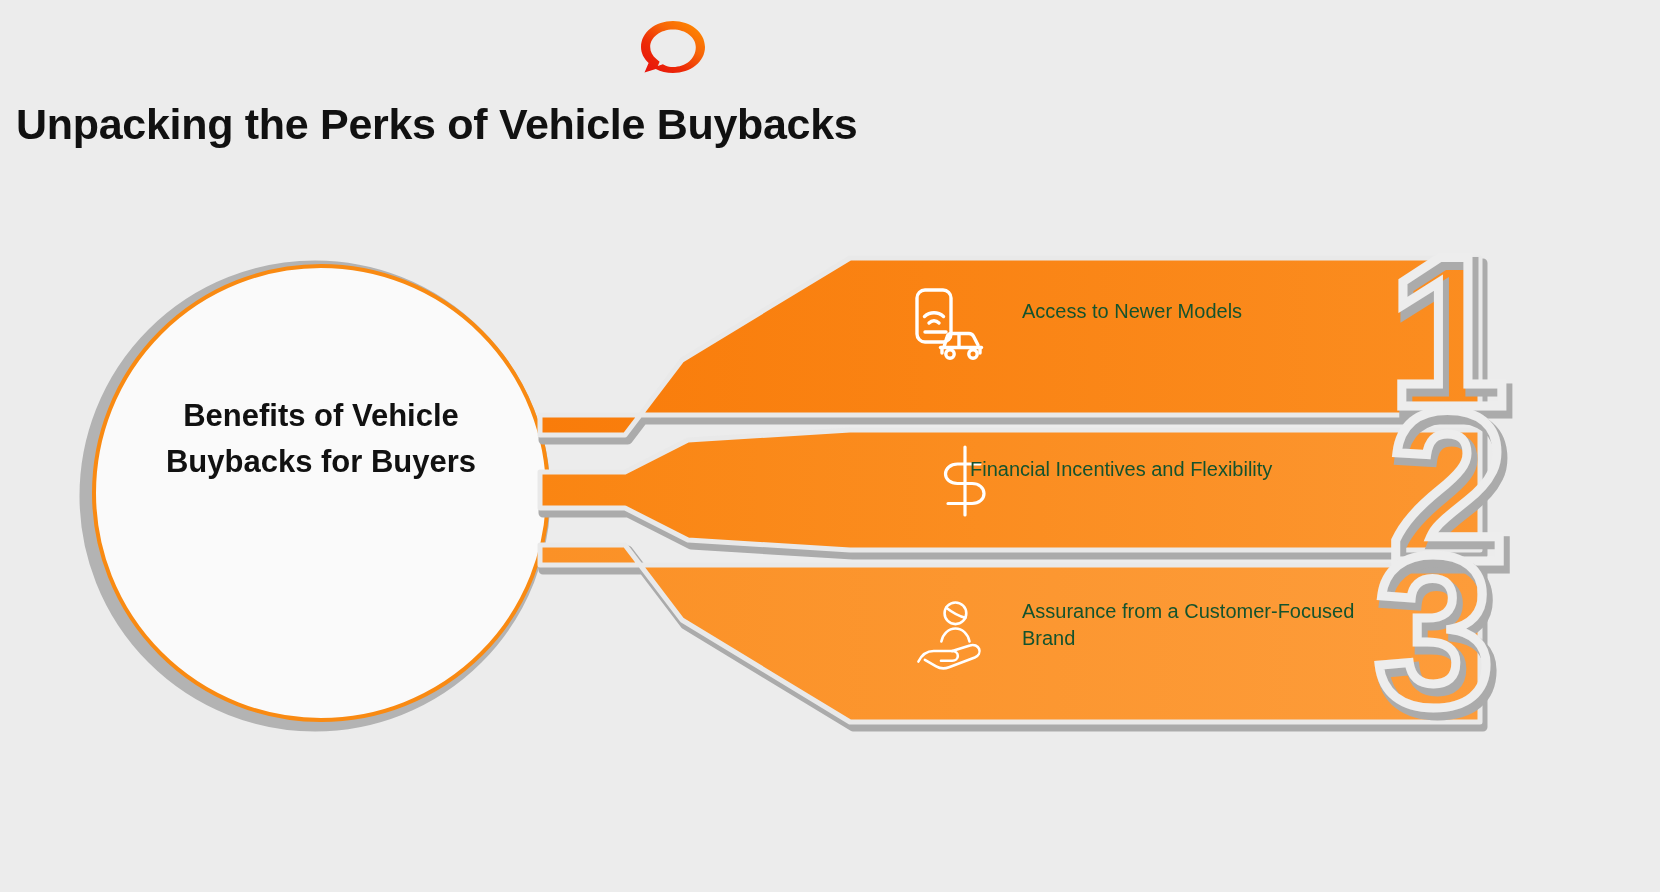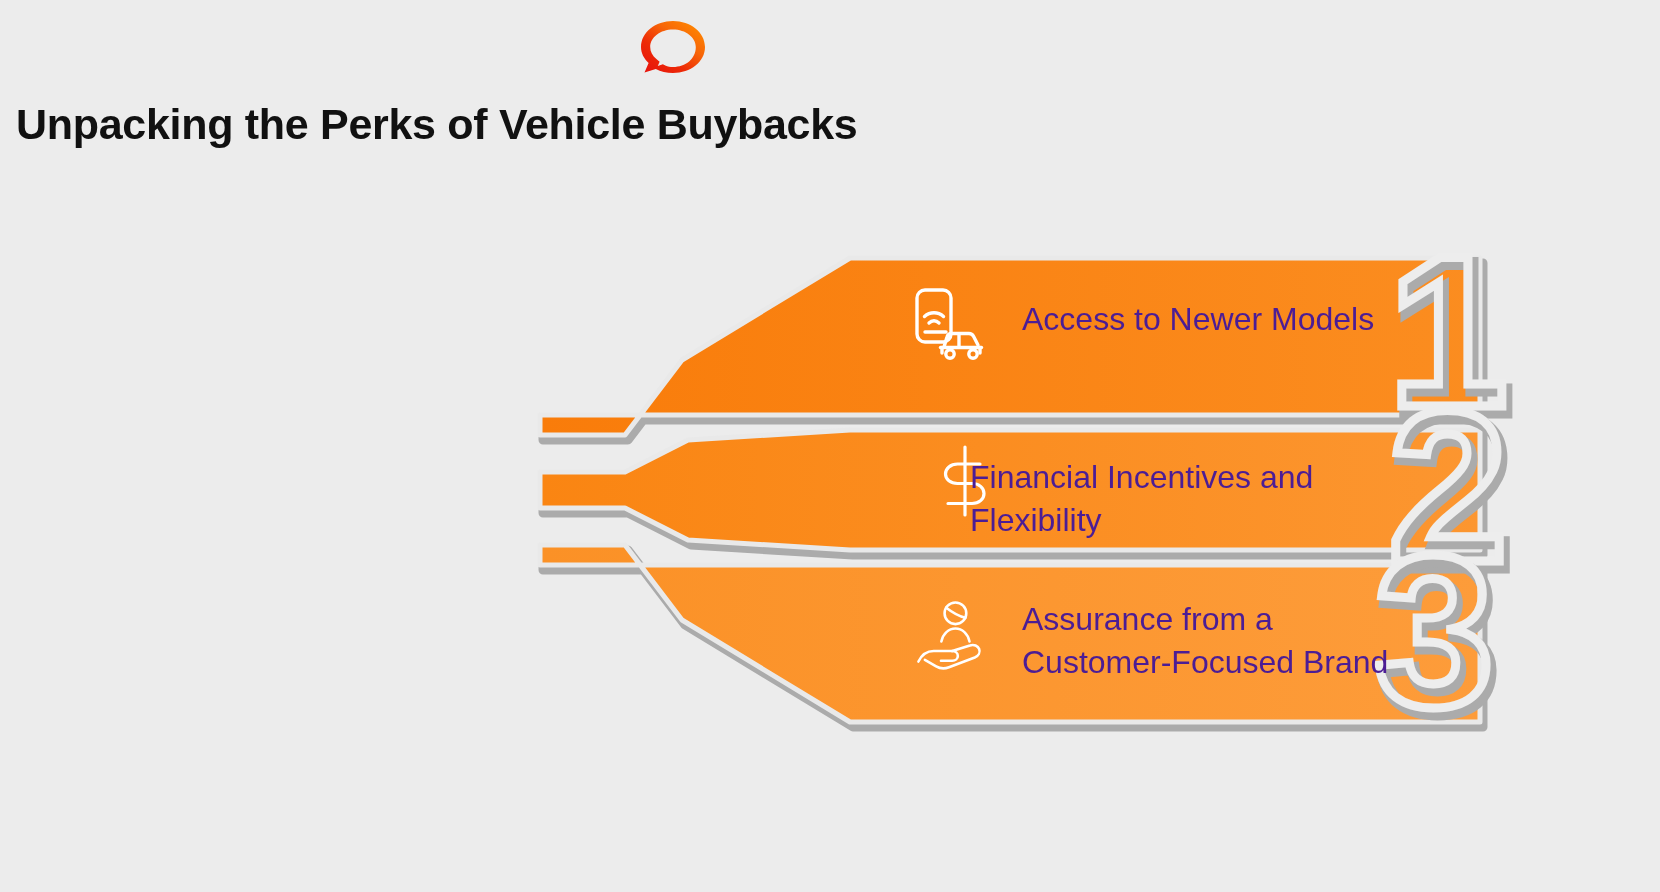--- a/index.html
+++ b/index.html
@@ -88,22 +88,22 @@
   }
   .banners svg { display: block; }
 
   .row-icon {
     position: absolute;
     width: 74px;
     height: 74px;
   }
   .row-text {
     position: absolute;
-    color: #4c1d95;
-    font-size: 32px;
+    color: #14532d;
+    font-size: 20px;
     line-height: 1.34;
     width: 370px;
   }
 
   #icon-1 { left: 912px; top: 286px; }
   #text-1 { left: 1022px; top: 298px; }
   #icon-2 { left: 928px; top: 444px; }
   #text-2 { left: 970px; top: 456px; }
   #icon-3 { left: 912px; top: 598px; }
   #text-3 { left: 1022px; top: 598px; }
@@ -145,20 +145,31 @@
                C 14.2 33.6, 16.5 37.9, 20.4 41.1
                L 23.6 43.7 L 21.8 47.9 L 26.9 46.2 L 29.3 47.4
                C 31.7 48.5, 34.3 49, 37 49
                C 49.8 49, 59.8 40.8, 59.8 29
                C 59.8 19.4, 49.8 11.5, 37 11.5 Z" fill="url(#logoGrad)"></path>
     </svg>
   </div>
 
   <div class="page-title">Unpacking the Perks of Vehicle Buybacks</div>
 
+  <div class="hub">
+    <svg width="490" height="490" viewBox="0 0 490 490">
+
+      <circle cx="239" cy="248" r="227" fill="none" stroke="#B3B3B3" stroke-width="17"></circle>
+
+      <circle cx="245" cy="245" r="226" fill="#FAFAFA"></circle>
+
+      <circle cx="245" cy="245" r="227" fill="none" stroke="#F98A12" stroke-width="4"></circle>
+    </svg>
+    <div class="hub-label">Benefits of Vehicle Buybacks for Buyers</div>
+  </div>
 
   <div class="banners">
     <svg width="1080" height="500" viewBox="0 0 1080 500">
       <defs>
         <linearGradient id="gradA" x1="0" y1="0" x2="1" y2="0">
           <stop offset="0%" stop-color="#F97C0A"></stop>
           <stop offset="100%" stop-color="#FB8D20"></stop>
         </linearGradient>
         <linearGradient id="gradB" x1="0" y1="0" x2="1" y2="0">
           <stop offset="0%" stop-color="#FA8512"></stop>

